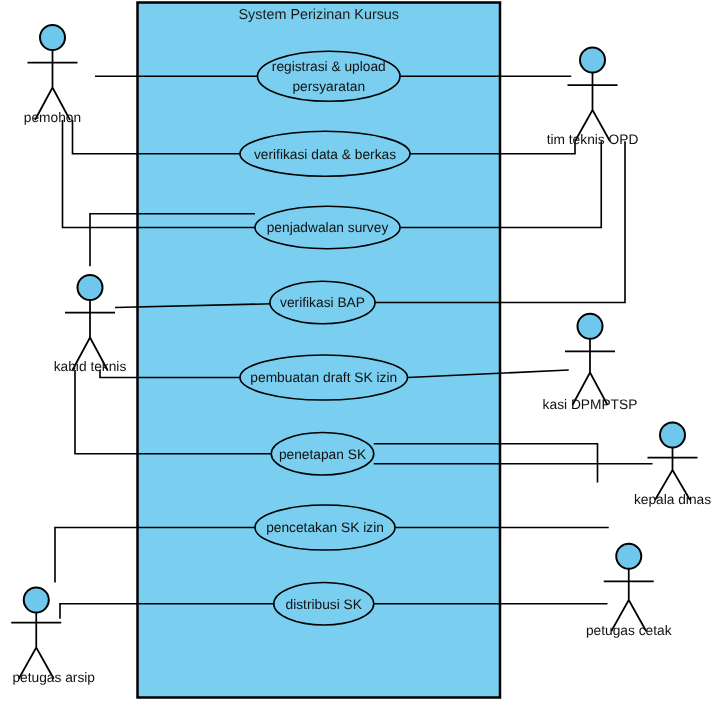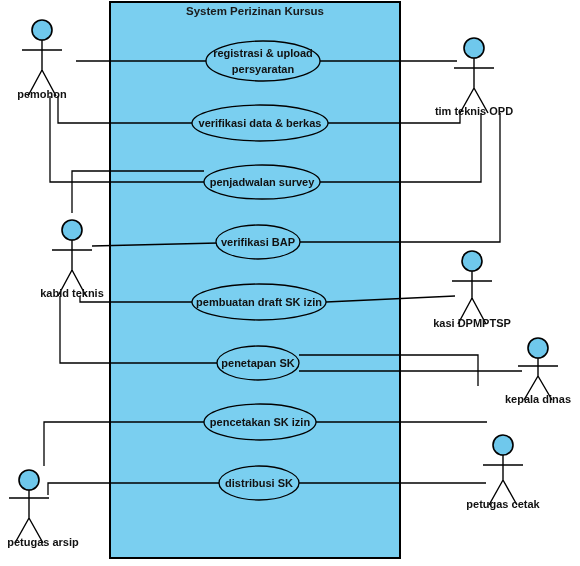--- a/index.html
+++ b/index.html
@@ -7,21 +7,20 @@
     padding: 0;
     background: #ffffff;
   }
   #diagram-root {
     position: relative;
     width: 580px;
     height: 566px;
     background: #ffffff;
     font-family: "Liberation Sans", sans-serif;
     overflow: hidden;
-    font-weight: bold;
   }
   svg#uml {
     display: block;
     width: 580px;
     height: 566px;
   }
   .system-box {
     fill: #7ACFF0;
     stroke: #000000;
     stroke-width: 2;

